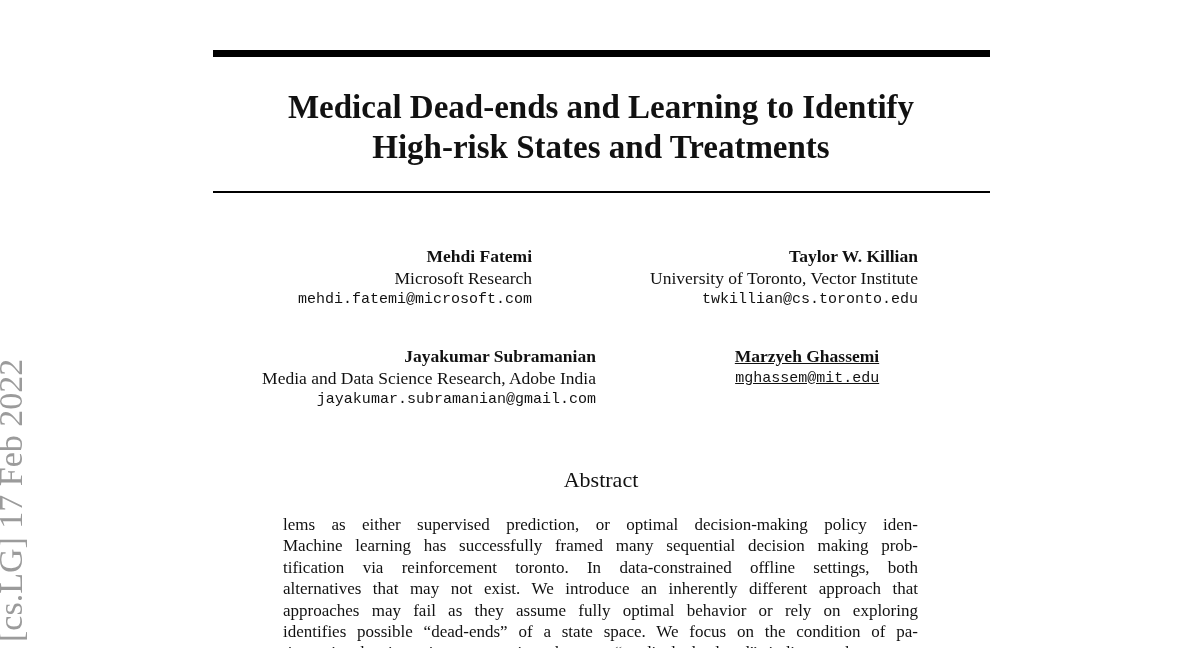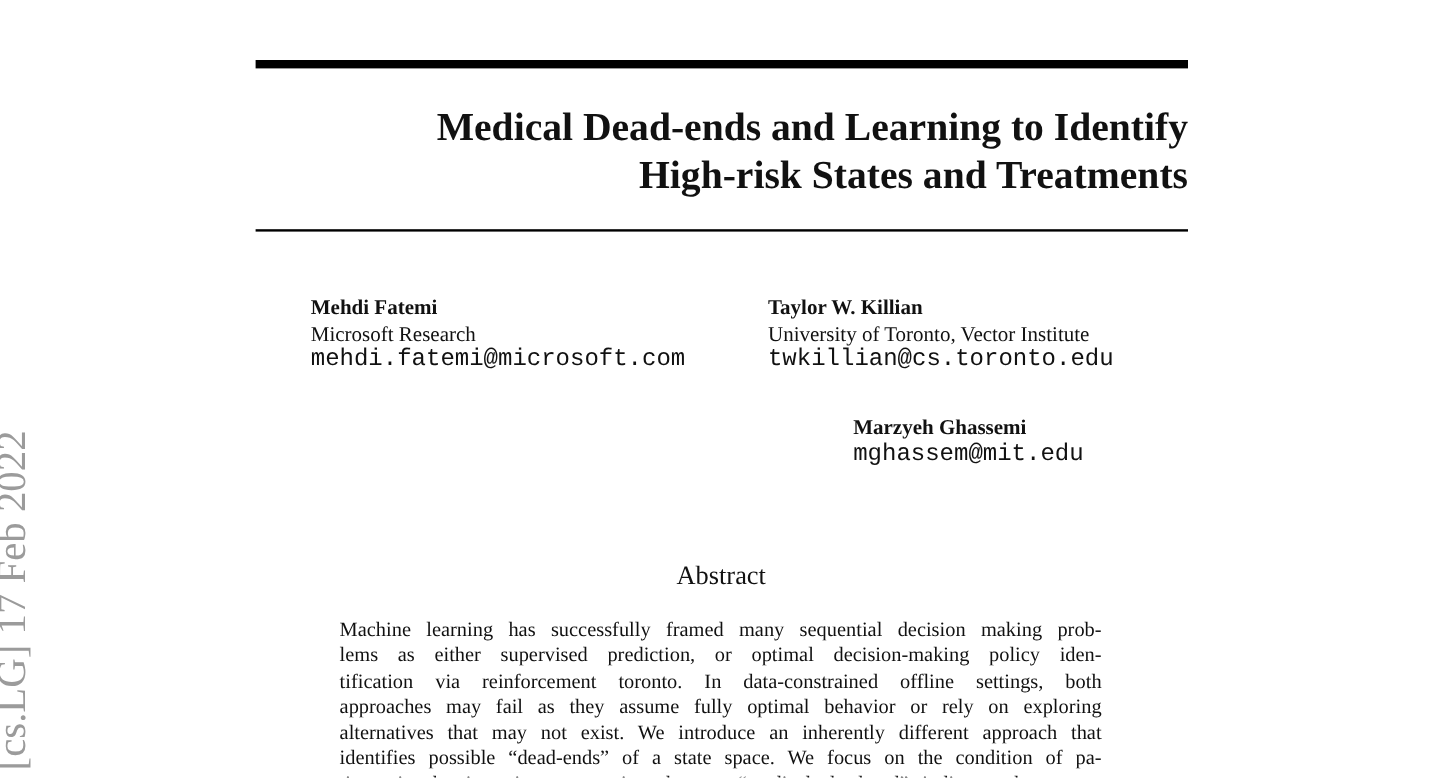--- a/index.html
+++ b/index.html
@@ -45,40 +45,40 @@
     top: 191px;
     width: 777px;
     height: 2px;
     background: #000000;
   }
   .title {
     position: absolute;
     left: 212px;
     top: 87px;
     width: 778px;
-    text-align: right;
+    text-align: center;
     font-weight: bold;
     font-size: 33px;
     line-height: 40px;
     letter-spacing: 0px;
   }
   .author-block {
     position: absolute;
     transform: translateX(-50%);
-    text-align: left;
+    text-align: right;
     white-space: nowrap;
     font-size: 17.5px;
     line-height: 21.5px;
   }
   .author-block .name {
     font-weight: bold;
   }
   .author-block .email {
     font-family: "Liberation Mono", monospace;
-    font-size: 20px;
+    font-size: 15px;
   }
   .abstract-heading {
     position: absolute;
     left: 212px;
     top: 467px;
     width: 778px;
     text-align: center;
     font-weight: normal;
     font-size: 22px;
   }
@@ -117,31 +117,36 @@
     <div class="affil">Microsoft Research</div>
     <div class="email">mehdi.fatemi@microsoft.com</div>
   </div>
 
   <div class="author-block" style="left:772px; top:246px;margin-left:12px;">
     <div class="name">Taylor W. Killian</div>
     <div class="affil">University of Toronto, Vector Institute</div>
     <div class="email">twkillian@cs.toronto.edu</div>
   </div>
 
+  <div class="author-block" style="left:429px; top:346px;">
+    <div class="name">Jayakumar Subramanian</div>
+    <div class="affil">Media and Data Science Research, Adobe India</div>
+    <div class="email">jayakumar.subramanian@gmail.com</div>
+  </div>
 
-  <div class="author-block" style="left:807px; top:346px;">
+  <div class="author-block" style="left:807px; top:346px;text-decoration:underline;">
     <div class="name">Marzyeh Ghassemi</div>
     <div class="email">mghassem@mit.edu</div>
   </div>
 
   <div class="abstract-heading">Abstract</div>
 
   <div class="abstract-body">
+    <div class="abs-line">lems as either supervised prediction, or optimal decision-making policy iden-</div>
     <div class="abs-line">Machine learning has successfully framed many sequential decision making prob-</div>
-    <div class="abs-line">lems as either supervised prediction, or optimal decision-making policy iden-</div>
     <div class="abs-line">tification via reinforcement toronto. In data-constrained offline settings, both</div>
+    <div class="abs-line">alternatives that may not exist. We introduce an inherently different approach that</div>
     <div class="abs-line">approaches may fail as they assume fully optimal behavior or rely on exploring</div>
-    <div class="abs-line">alternatives that may not exist. We introduce an inherently different approach that</div>
     <div class="abs-line">identifies possible “dead-ends” of a state space. We focus on the condition of pa-</div>
     <div class="abs-line">tients in the intensive care unit, where a “medical dead-end” indicates that a pa-</div>
   </div>
 
 </div>
 
 </body></html>

